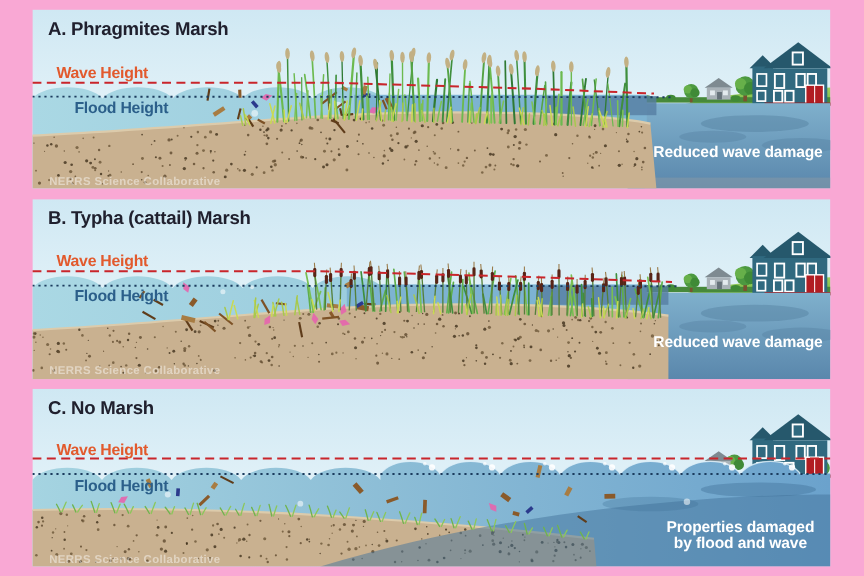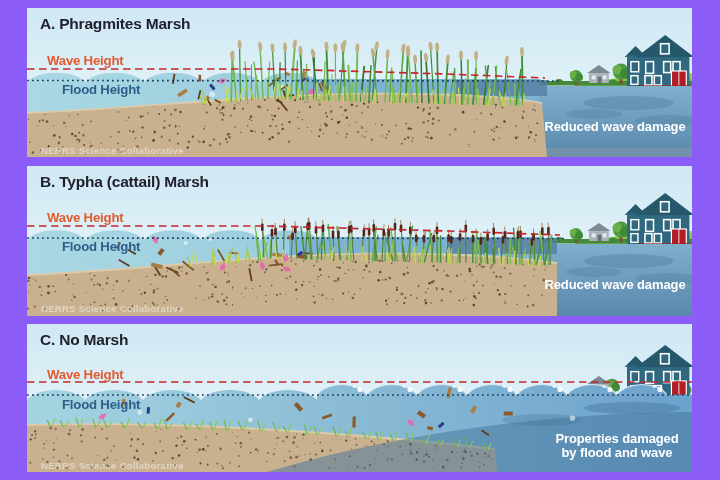--- a/index.html
+++ b/index.html
@@ -1,16 +1,16 @@
 <!DOCTYPE html>
 <html><head>
 <meta charset="utf-8">
 <style>
   html,body{margin:0;padding:0;background:#ffffff;}
-  .stage{position:relative;width:720px;height:480px;background:#8b5cf6;overflow:hidden;
+  .stage{position:relative;width:720px;height:480px;background:#f9a8d4;overflow:hidden;
          font-family:"Liberation Sans",sans-serif;}
   .ttl{font:bold 15.5px "Liberation Sans",sans-serif;fill:#20202e;letter-spacing:-0.2px}
   .wl {font:bold 13.2px "Liberation Sans",sans-serif;fill:#e25a2d;letter-spacing:-0.2px}
   .fl {font:bold 13.2px "Liberation Sans",sans-serif;fill:#2b5f8a;letter-spacing:-0.2px}
   .cap{font:bold 13px "Liberation Sans",sans-serif;fill:#ffffff;letter-spacing:-0.1px}
   .wm {font:bold 9.5px "Liberation Sans",sans-serif;fill:#ffffff;opacity:.45;letter-spacing:.3px}
 </style>
 </head>
 <body>
 

